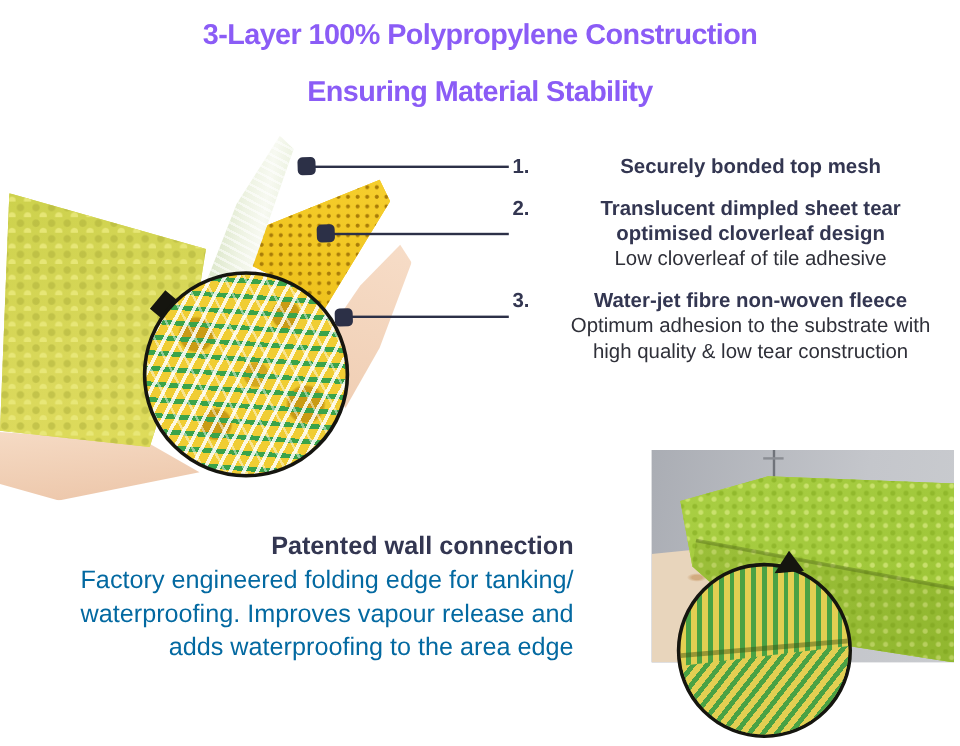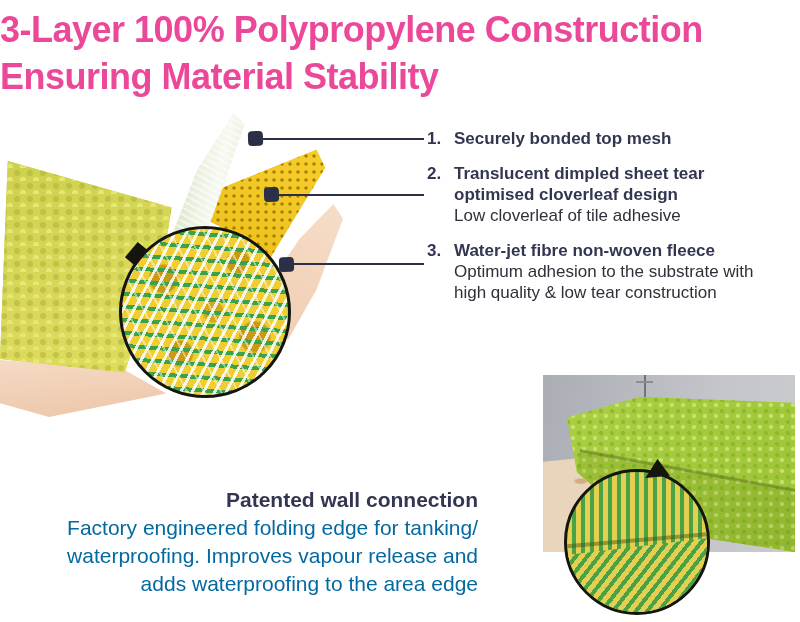--- a/index.html
+++ b/index.html
@@ -1,22 +1,22 @@
 <!DOCTYPE html>
 <html><head>
 <meta charset="utf-8">
 <style>
   html,body{margin:0;padding:0;background:#fff;}
   #stage{position:relative;width:800px;height:622px;background:#fff;overflow:hidden;
          font-family:"Liberation Sans", sans-serif;}
 
   
-  .title{position:absolute;top:6px;left:0;width:800px;
-         font-weight:700;font-size:36px;line-height:47px;letter-spacing:-0.5px;
-         color:#ec4899;white-space:pre-line;}
+  .title{position:absolute;top:6px;left:0;width:800px;text-align:center;
+         font-weight:700;font-size:24px;line-height:47px;letter-spacing:-0.5px;
+         color:#8b5cf6;white-space:pre-line;}
 
   
   .shape{position:absolute;}
   .peach-sliver{left:0;top:355px;width:175px;height:62px;z-index:1;
     background:linear-gradient(175deg,#f6dcc6,#ecc5a8);
     clip-path:polygon(0% 8%,70% 22%,95% 62%,28% 100%,0% 78%);}
   .peach-tri{left:248px;top:198px;width:95px;height:148px;z-index:1;
     background:linear-gradient(200deg,#f7ddc8,#efcdb2);
     clip-path:polygon(90% 4%,100% 14%,72% 62%,42% 96%,10% 69%,55% 27%);}
   .dimple-tri{left:183px;top:145px;width:145px;height:162px;z-index:2;
@@ -58,27 +58,27 @@
 
   
   .lead{position:absolute;height:2px;background:#2c3047;z-index:6;}
   .marker{position:absolute;width:15px;height:15px;background:#2c3047;border-radius:4px;
     z-index:7;transform:rotate(-2deg);}
 
   
   .ann-list{position:absolute;left:427px;top:128px;width:370px;z-index:6;}
   .ann-item{display:flex;margin-bottom:14px;font-size:17px;line-height:21px;}
   .ann-num{width:27px;flex:none;font-weight:700;color:#333651;}
-  .ann-text{flex:1;}
+  .ann-text{flex:1;text-align:center;}
   .ann-head{font-weight:700;color:#333651;white-space:pre-line;}
   .ann-body{color:#2f3039;white-space:pre-line;}
 
   
   .wall-text{position:absolute;left:0;top:441px;width:478px;text-align:right;z-index:2;}
-  .wall-head{font-weight:700;font-size:21px;line-height:29px;color:#333651;margin-top:44px;}
+  .wall-head{font-weight:700;font-size:21px;line-height:29px;color:#333651;}
   .wall-body{font-size:21px;line-height:28px;color:#0369a1;white-space:pre-line;}
 
   
   .photo{left:543px;top:375px;width:252px;height:177px;z-index:1;overflow:hidden;
     background:linear-gradient(100deg,#aaadb4,#c4c6cb 65%,#c9cbcf);}
   .seam{position:absolute;left:101px;top:0;width:2px;height:32px;background:#70737a;}
   .seam-tick{position:absolute;left:93px;top:6px;width:17px;height:2px;background:#8a8d93;}
   .floor{position:absolute;left:0;top:0;width:100%;height:100%;
     background-color:#e8d5bc;
     background-image:

